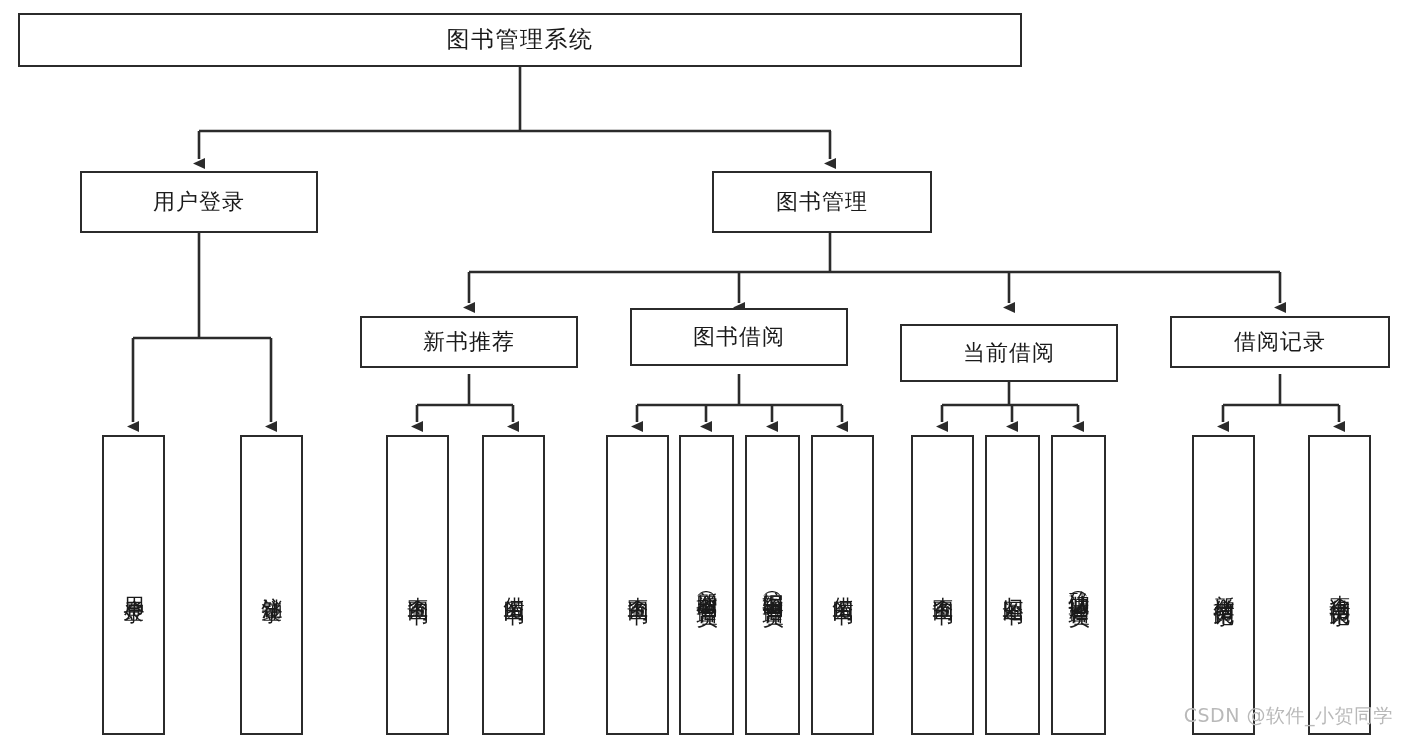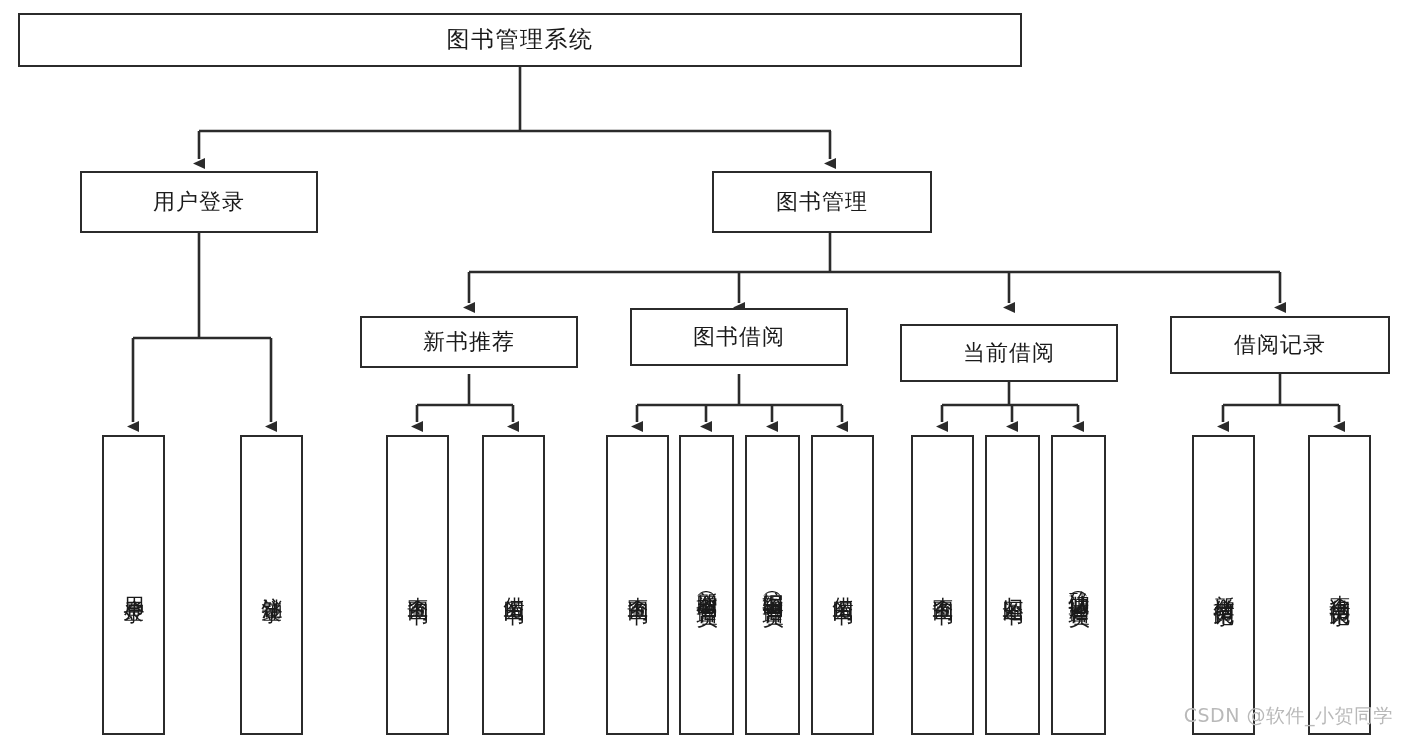--- a/index.html
+++ b/index.html
@@ -137,21 +137,21 @@
 
   <div class="node node-h" style="left: 360px; top: 316px; width: 218px; height: 52px; border-color: rgb(43, 43, 43); background: rgb(255, 255, 255); color: rgb(26, 26, 26);">
     <span class="node-label">新书推荐</span>
   </div>
   <div class="node node-h" style="left: 630px; top: 308px; width: 218px; height: 58px; border-color: rgb(43, 43, 43); background: rgb(255, 255, 255); color: rgb(26, 26, 26);">
     <span class="node-label">图书借阅</span>
   </div>
   <div class="node node-h" style="left: 900px; top: 324px; width: 218px; height: 58px; border-color: rgb(43, 43, 43); background: rgb(255, 255, 255); color: rgb(26, 26, 26);">
     <span class="node-label">当前借阅</span>
   </div>
-  <div class="node node-h" style="left: 1170px; top: 316px; width: 220px; height: 58px; border-color: rgb(43, 43, 43); background: rgb(255, 255, 255); color: rgb(26, 26, 26);">
+  <div class="node node-h" style="left: 1170px; top: 316px; width: 220px; height: 52px; border-color: rgb(43, 43, 43); background: rgb(255, 255, 255); color: rgb(26, 26, 26);">
     <span class="node-label">借阅记录</span>
   </div>
 
   <div class="node node-v" style="left: 102px; top: 435px; width: 63px; height: 300px; border-color: rgb(43, 43, 43); background: rgb(255, 255, 255); color: rgb(26, 26, 26);">
     <span class="node-label">用户登录</span>
   </div>
   <div class="node node-v" style="left: 240px; top: 435px; width: 63px; height: 300px; border-color: rgb(43, 43, 43); background: rgb(255, 255, 255); color: rgb(26, 26, 26);">
     <span class="node-label">注销登录</span>
   </div>
   <div class="node node-v" style="left: 386px; top: 435px; width: 63px; height: 300px; border-color: rgb(43, 43, 43); background: rgb(255, 255, 255); color: rgb(26, 26, 26);">

